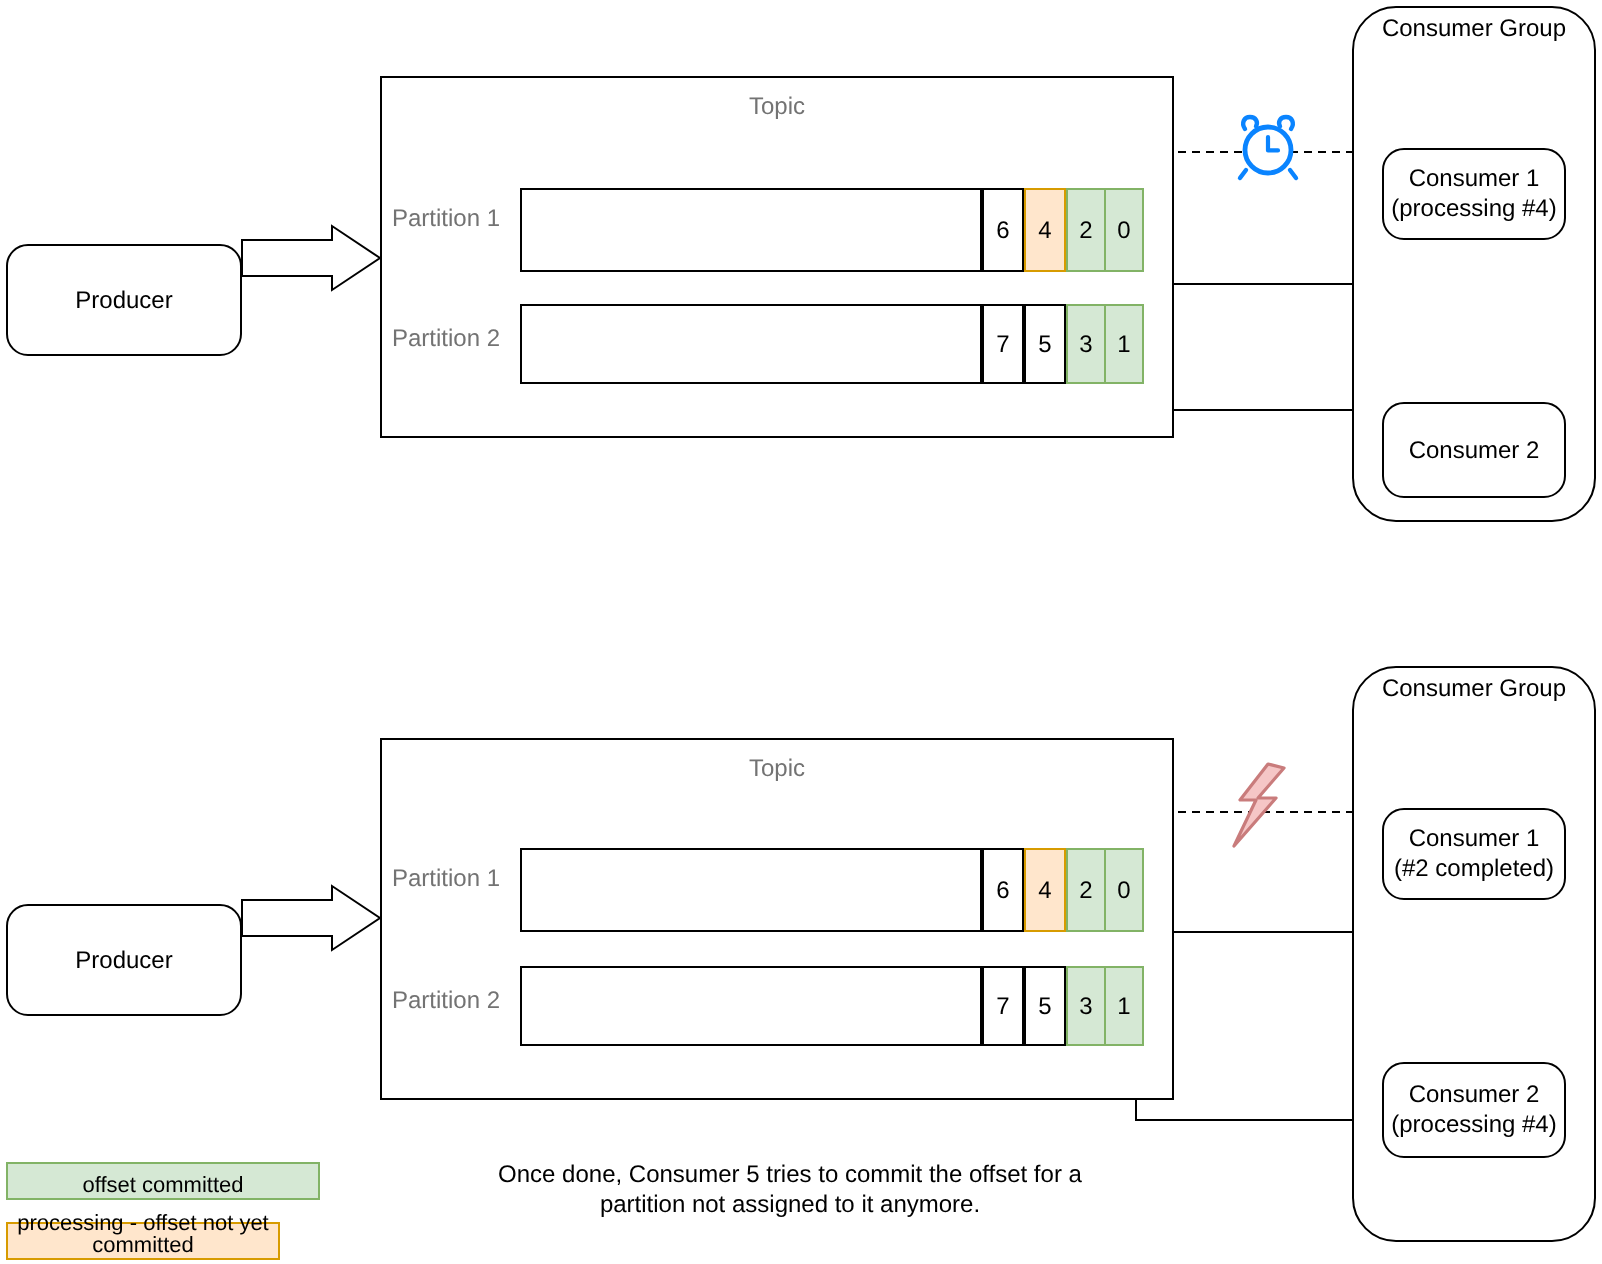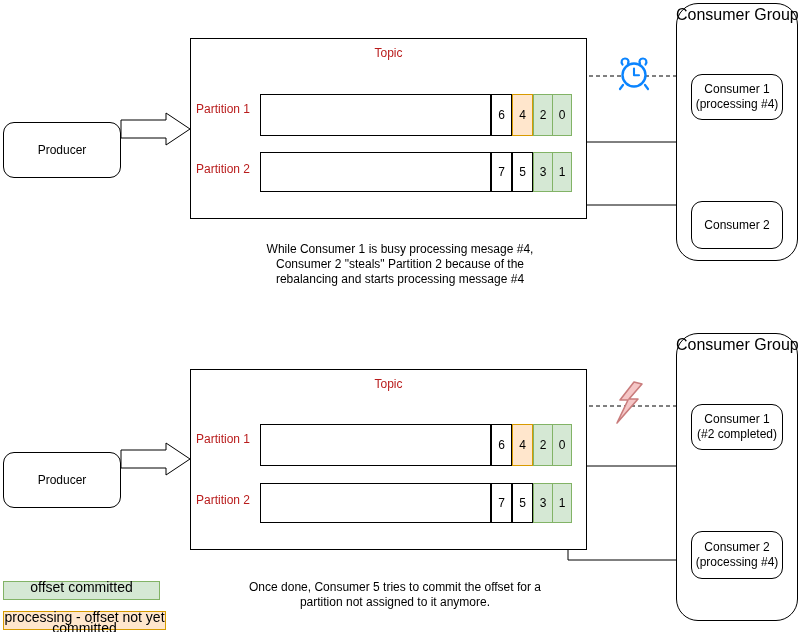--- a/index.html
+++ b/index.html
@@ -39,21 +39,21 @@
     font-size: 12px;
     line-height: 15px;
   }
   .rounded { border-radius: 11px; margin-top: 20px; }
   .rounded-lg { border-radius: 22px; }
   .plain-label {
     position: absolute;
     font-size: 12px;
     line-height: 15px;
     text-align: center;
-    color: #b91c1c;
+    color: #737373;
     white-space: nowrap;
   }
   .caption {
     position: absolute;
     font-size: 12px;
     line-height: 15px;
     text-align: center;
     color: #000000;
   }
   .cell {
@@ -65,31 +65,31 @@
     justify-content: center;
     font-size: 12px;
     background: #ffffff;
   }
   .cell.green { background: #d5e8d4; border-color: #82b366; }
   .cell.orange { background: #ffe6cc; border-color: #d79b00; }
   .legend-chip {
     position: absolute;
     box-sizing: border-box;
     display: flex;
-    align-items: flex-start;
+    align-items: flex-end;
     justify-content: center;
-    font-size: 14px;
+    font-size: 11px;
     line-height: 11px;
     text-align: center;
   }
   .legend-chip.green { background: #d5e8d4; border: 1px solid #82b366; }
   .legend-chip.orange { background: #ffe6cc; border: 1px solid #d79b00; }
   .group-title {
     position: absolute;
-    font-size: 16px;
+    font-size: 12px;
     line-height: 15px;
     white-space: nowrap;
   }
 </style>
 </head>
 <body>
 
 <div class="stage">
 
   <svg class="svg-layer" viewBox="0 0 801 632">
@@ -196,25 +196,20 @@
   <div class="box rounded" style="left:691px; top:54px; width:92px; height:46px; flex-direction:column;">
     <span>Consumer 1</span>
     <span>(processing #4)</span>
   </div>
 
   <div class="box rounded" style="left:691px; top:181px; width:92px; height:48px; flex-direction:column;">
     <span>Consumer 2</span>
     <span></span>
   </div>
 
-  <div class="caption" style="left:240px; top:242px; width:320px;">
-    <div>While Consumer 1 is busy processing mesage #4,</div>
-    <div>Consumer 2 "steals" Partition 2 because of the</div>
-    <div>rebalancing and starts processing message #4</div>
-  </div>
 
   <div class="box" style="left:190px; top:369px; width:397px; height:181px; border-radius:0;"></div>
   <div class="plain-label" style="left:190px; top:377px; width:397px;">Topic</div>
 
   <div class="box rounded" style="left:3px; top:432px; width:118px; height:56px;">
     <span>Producer</span>
   </div>
 
   <div class="plain-label" style="left:196px; top:432px; width:68px; text-align:left;">Partition 1</div>
   <div style="position:absolute; left:260px; top:424px; width:312px; height:42px;">
@@ -268,17 +263,17 @@
   </div>
 
   <div class="caption" style="left:225px; top:580px; width:340px;">
     <div>Once done, Consumer 5 tries to commit the offset for a</div>
     <div>partition not assigned to it anymore.</div>
   </div>
 
   <div class="legend-chip green" style="left:3px; top:581px; width:157px; height:19px;">
     <span>offset committed</span>
   </div>
-  <div class="legend-chip orange" style="left:3px; top:611px; width:163px; height:19px;">
+  <div class="legend-chip orange" style="left:3px; top:611px; width:137px; height:19px;">
     <span>processing - offset not yet committed</span>
   </div>
 
 </div>
 
 </body></html>

